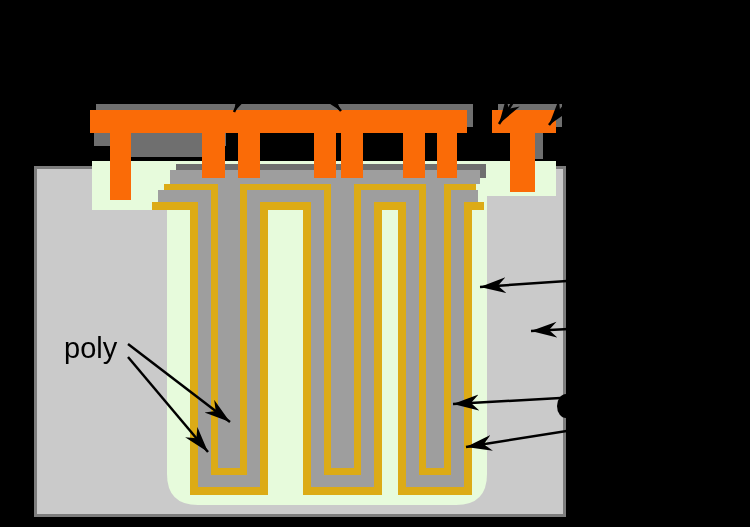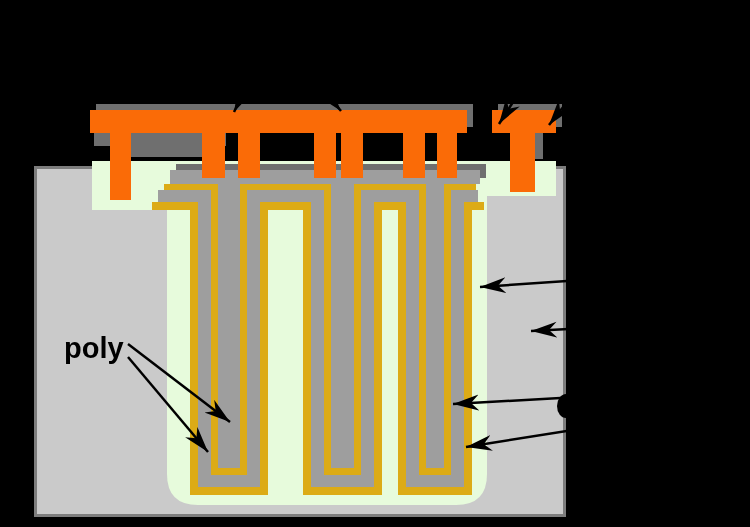--- a/index.html
+++ b/index.html
@@ -1,17 +1,17 @@
 <!DOCTYPE html>
 <html><head>
 <meta charset="utf-8">
 <style>
   html, body { margin: 0; padding: 0; background: #000; }
   body { width: 750px; height: 527px; overflow: hidden; }
-  #stage { position: relative; width: 728px; height: 527px; background: #000; font-weight: bold; }
+  #stage { position: relative; width: 728px; height: 527px; background: #000; }
   svg { display: block; }
   text.diagram-label {
     font-family: "Liberation Sans", "DejaVu Sans", sans-serif;
     font-size: 29px;
     fill: #000;
   }
 </style>
 </head>
 <body>
 

